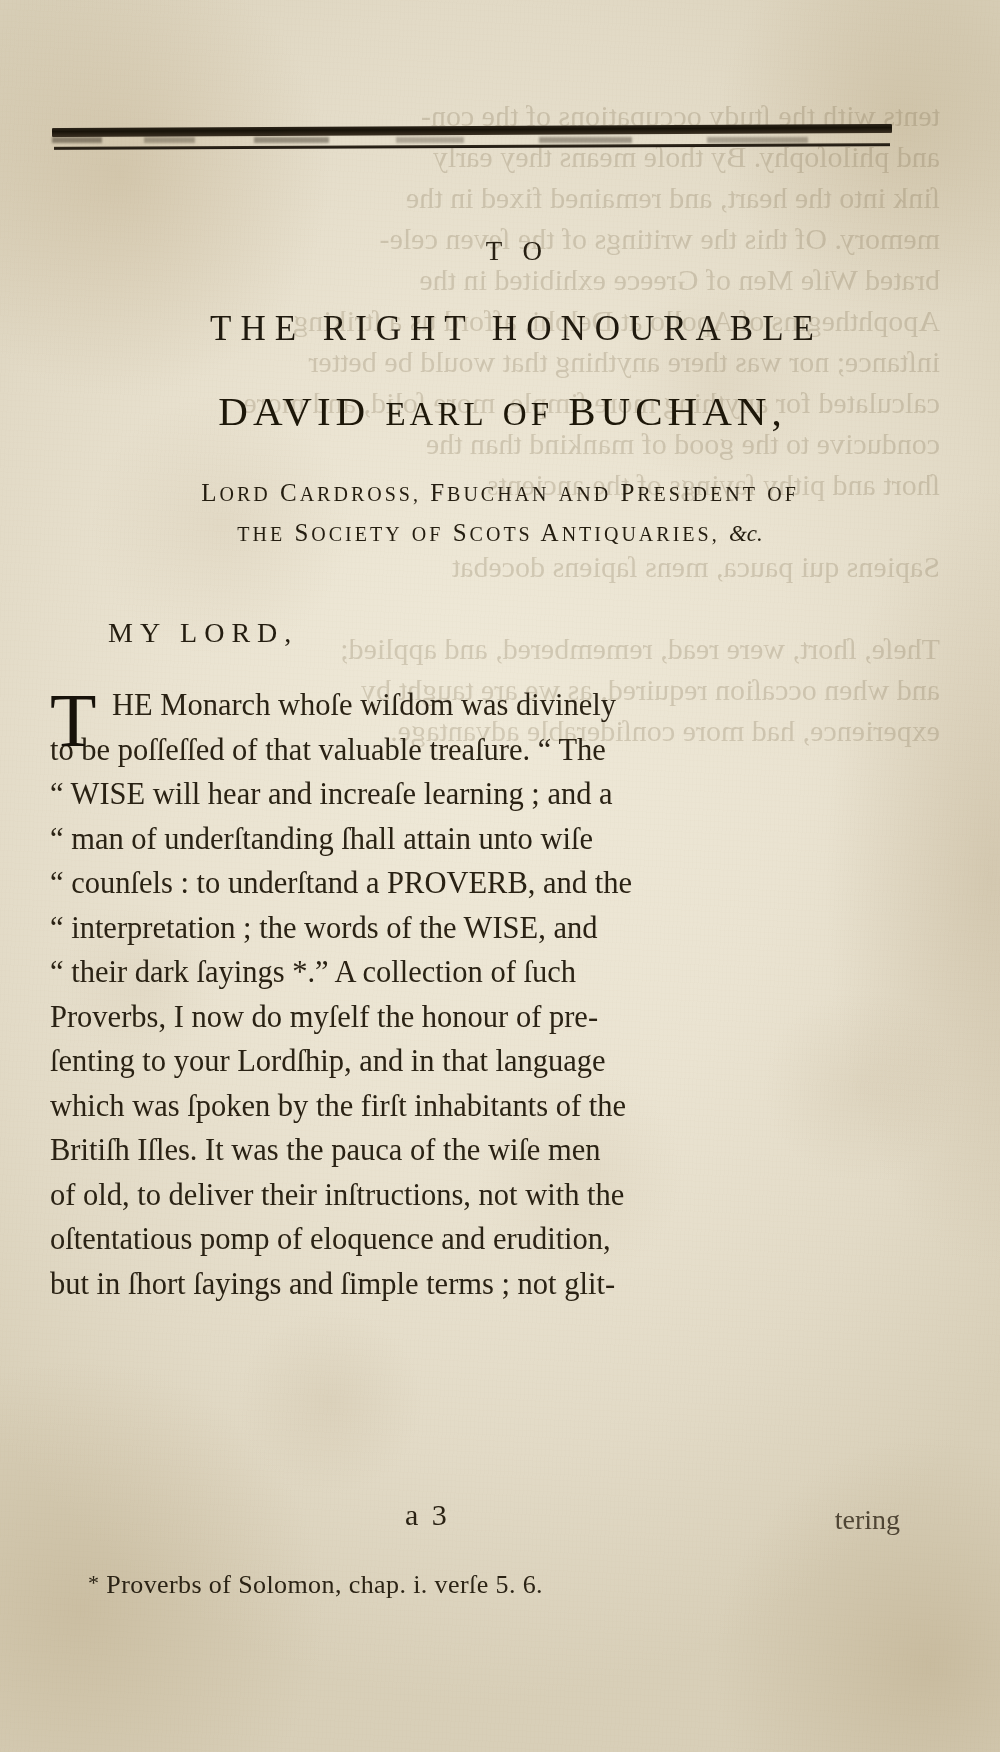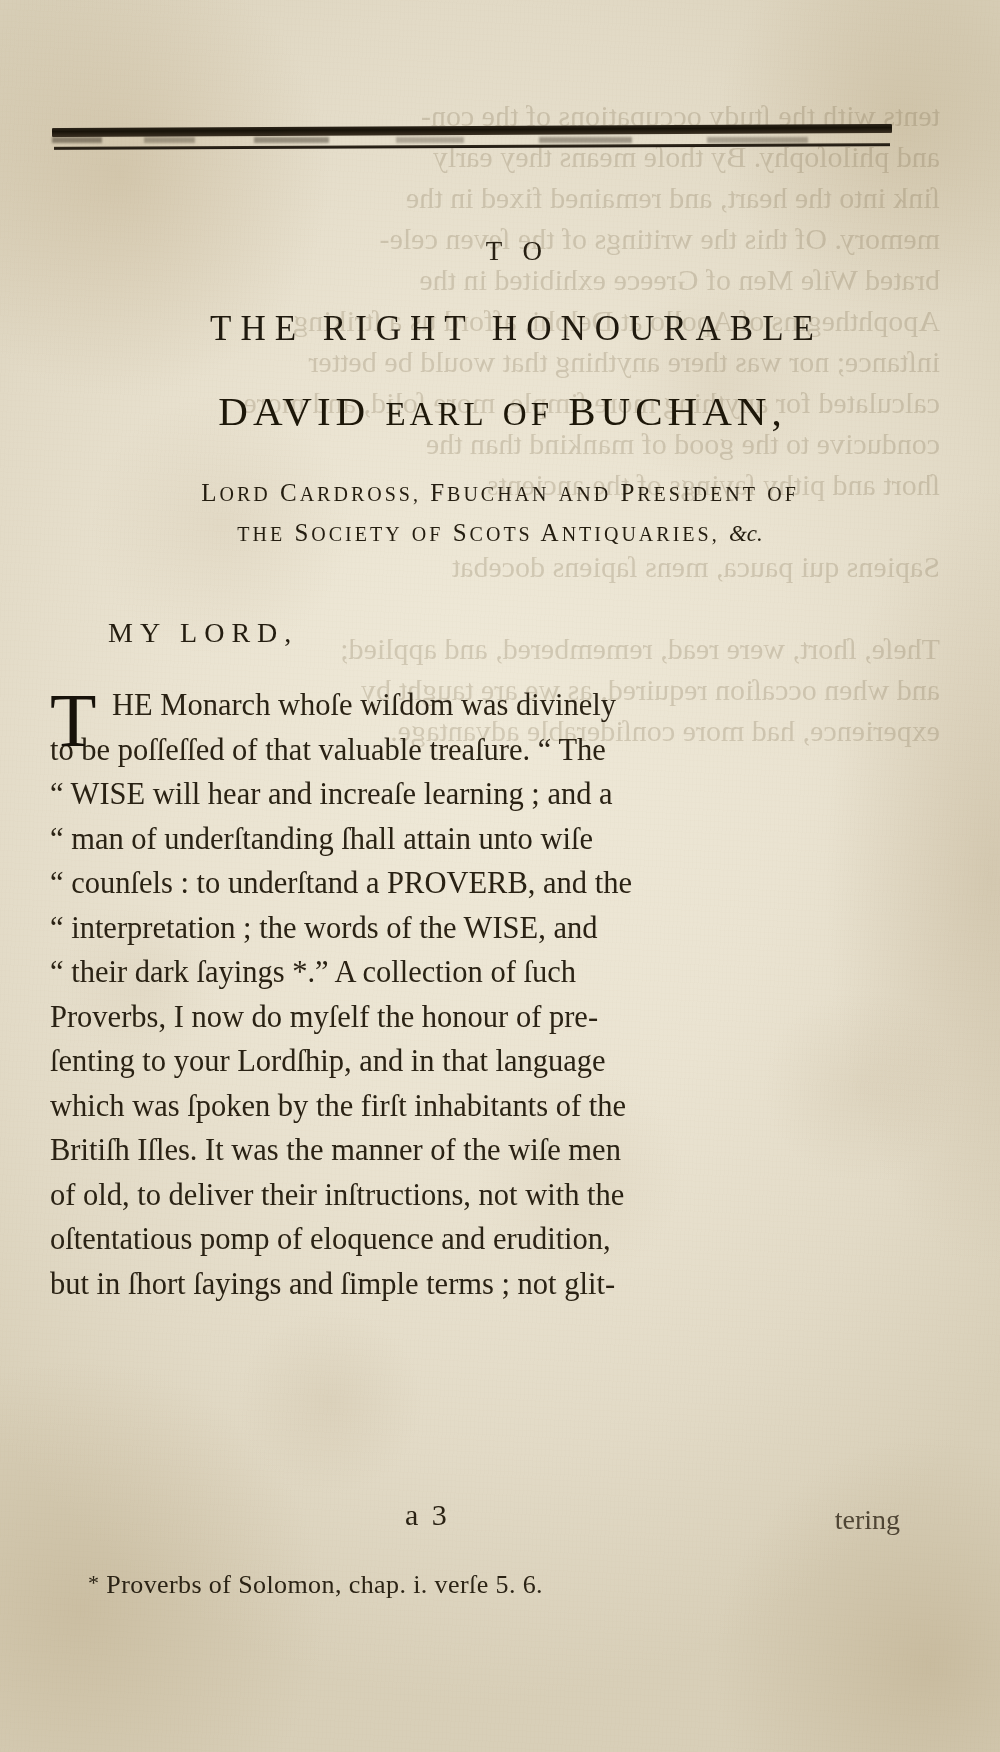--- a/index.html
+++ b/index.html
@@ -326,21 +326,21 @@
       <span class="line indent-drop">HE Monarch whoſe wiſdom was divinely</span>
       <span class="line">to be poſſeſſed of that valuable treaſure.  “ The</span>
       <span class="line">“ WISE will hear and increaſe learning ; and a</span>
       <span class="line">“ man of underſtanding ſhall attain unto wiſe</span>
       <span class="line">“ counſels : to underſtand a PROVERB, and the</span>
       <span class="line">“ interpretation ; the words of the WISE, and</span>
       <span class="line">“ their dark ſayings *.”   A collection of ſuch</span>
       <span class="line">Proverbs, I now do myſelf the honour of pre-</span>
       <span class="line">ſenting to your Lordſhip, and in that language</span>
       <span class="line">which was ſpoken by the firſt inhabitants of the</span>
-      <span class="line">Britiſh Iſles.  It was the manner of the wiſe men</span>
+      <span class="line">Britiſh Iſles.  It was the pauca of the wiſe men</span>
       <span class="line">of old, to deliver their inſtructions, not with the</span>
       <span class="line">oſtentatious pomp of eloquence and erudition,</span>
       <span class="line">but in ſhort ſayings and ſimple terms ; not glit-</span>
     </div>
 
   </div>
 
   <div class="sig-row">
     <div class="signature">a 3</div>
     <div class="catchword">tering</div>

